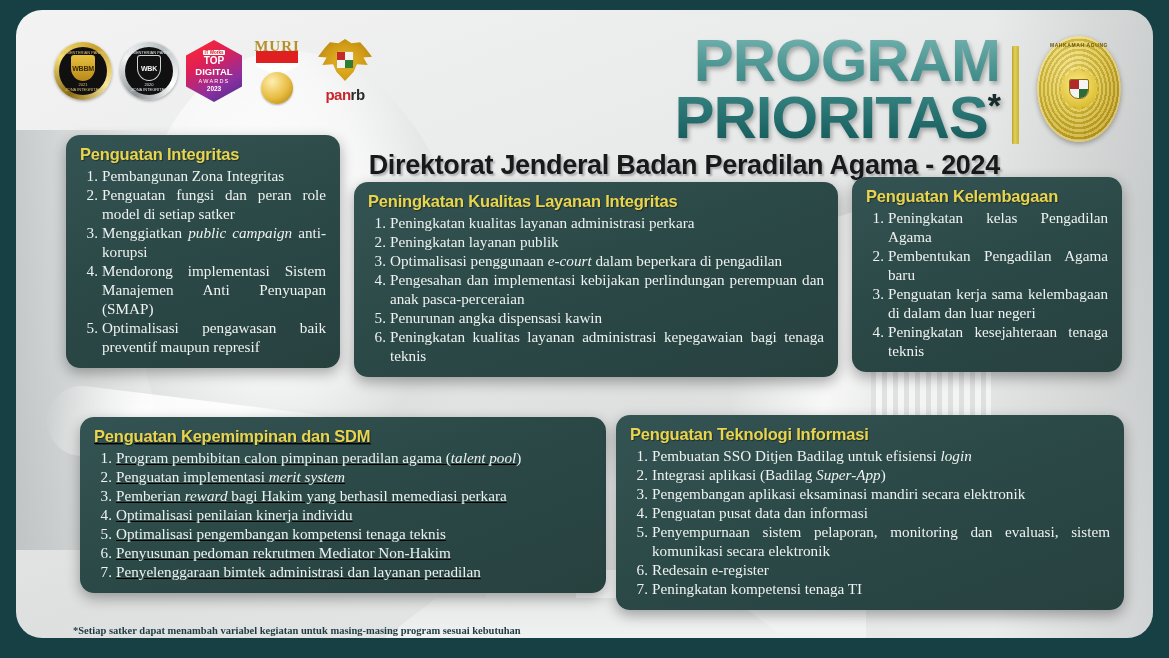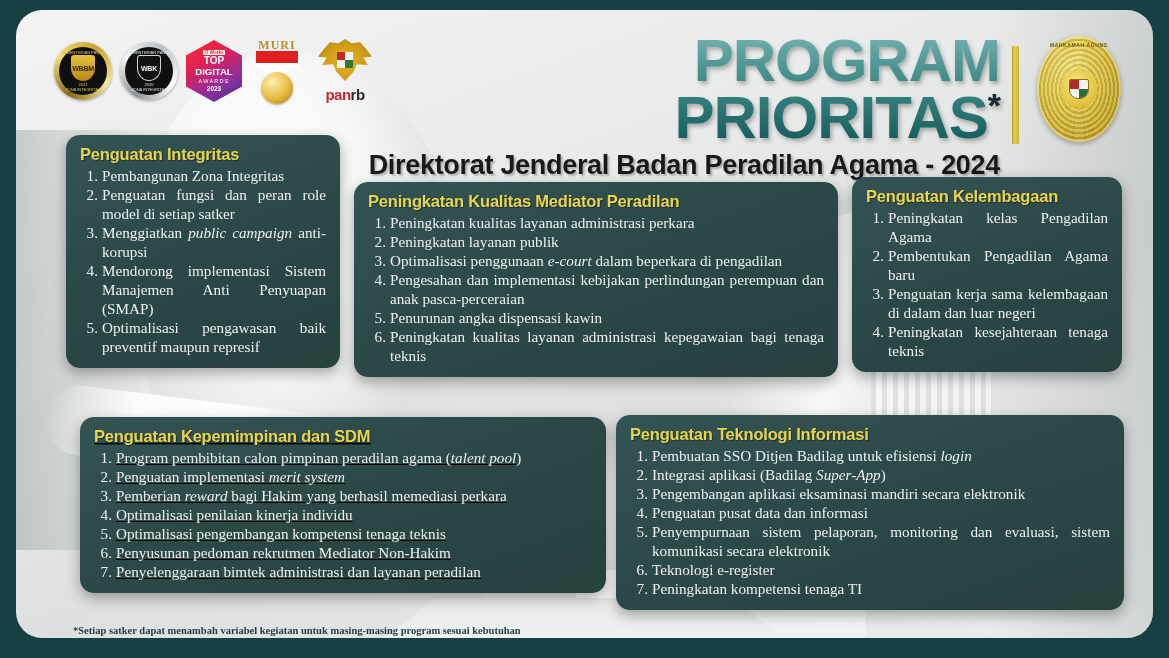--- a/index.html
+++ b/index.html
@@ -157,21 +157,21 @@
   .hexlogo .it { background:#fff; color:#c01a1a; font-size:4.5px; font-weight:700; padding:0 2px; border-radius:1px; }
   .hexlogo .l1 { font-size: 10px; font-weight: 800; line-height: 1; }
   .hexlogo .l2 { font-size: 9.5px; font-weight: 800; line-height: 1; }
   .hexlogo .l3 { font-size: 5.5px; letter-spacing: 1.2px; }
   .hexlogo .l4 { font-size: 6.5px; font-weight: 700; }
 
   .muri { width: 54px; height: 66px; position: relative; }
   .muri .mtxt {
     position: absolute; top: 0; left: 0; right: 0; text-align: center;
     font-family: "Liberation Serif", serif;
-    font-size: 12px; font-weight: 700; letter-spacing: 1px;
+    font-size: 15px; font-weight: 700; letter-spacing: 1px;
     color: #b5912c;
   }
   .muri .ribbon {
     position: absolute; top: 13px; left: 6px; width: 42px; height: 25px;
     background: linear-gradient(180deg, #e02020 0%, #e02020 48%, #ffffff 48%, #ffffff 100%);
     clip-path: polygon(0 0, 100% 0, 100% 60%, 50% 100%, 0 60%);
   }
   .muri .coin {
     position: absolute; bottom: 0; left: 11px; width: 32px; height: 32px;
     border-radius: 50%;
@@ -439,21 +439,21 @@
       <ol>
           <li>Pembangunan Zona Integritas</li>
           <li>Penguatan fungsi dan peran role model di setiap satker</li>
           <li>Menggiatkan <em>public campaign</em> anti-korupsi</li>
           <li>Mendorong implementasi Sistem Manajemen Anti Penyuapan (SMAP)</li>
           <li>Optimalisasi pengawasan baik preventif maupun represif</li>
         </ol>
     </div>
 
     <div class="card" id="card-layanan">
-      <h3>Peningkatan Kualitas Mediator Peradilan</h3>
+      <h3>Peningkatan Kualitas Layanan Integritas</h3>
       <ol>
           <li>Peningkatan kualitas layanan administrasi perkara</li>
           <li>Peningkatan layanan publik</li>
           <li>Optimalisasi penggunaan <em>e-court</em> dalam beperkara di pengadilan</li>
           <li>Pengesahan dan implementasi kebijakan perlindungan perempuan dan anak pasca-perceraian</li>
           <li>Penurunan angka dispensasi kawin</li>
           <li>Peningkatan kualitas layanan administrasi kepegawaian bagi tenaga teknis</li>
         </ol>
     </div>
 
@@ -481,21 +481,21 @@
     </div>
 
     <div class="card" id="card-ti">
       <h3>Penguatan Teknologi Informasi</h3>
       <ol>
           <li>Pembuatan SSO Ditjen Badilag untuk efisiensi <em>login</em></li>
           <li>Integrasi aplikasi (Badilag <em>Super-App</em>)</li>
           <li>Pengembangan aplikasi eksaminasi mandiri secara elektronik</li>
           <li>Penguatan pusat data dan informasi</li>
           <li>Penyempurnaan sistem pelaporan, monitoring dan evaluasi, sistem komunikasi secara elektronik</li>
-          <li>Teknologi e-register</li>
+          <li>Redesain e-register</li>
           <li>Peningkatan kompetensi tenaga TI</li>
         </ol>
     </div>
 
     <div class="footnote">*Setiap satker dapat menambah variabel kegiatan untuk masing-masing program sesuai kebutuhan</div>
 
     <div class="bottom-tab"></div>
   </div>
 </div>
 

